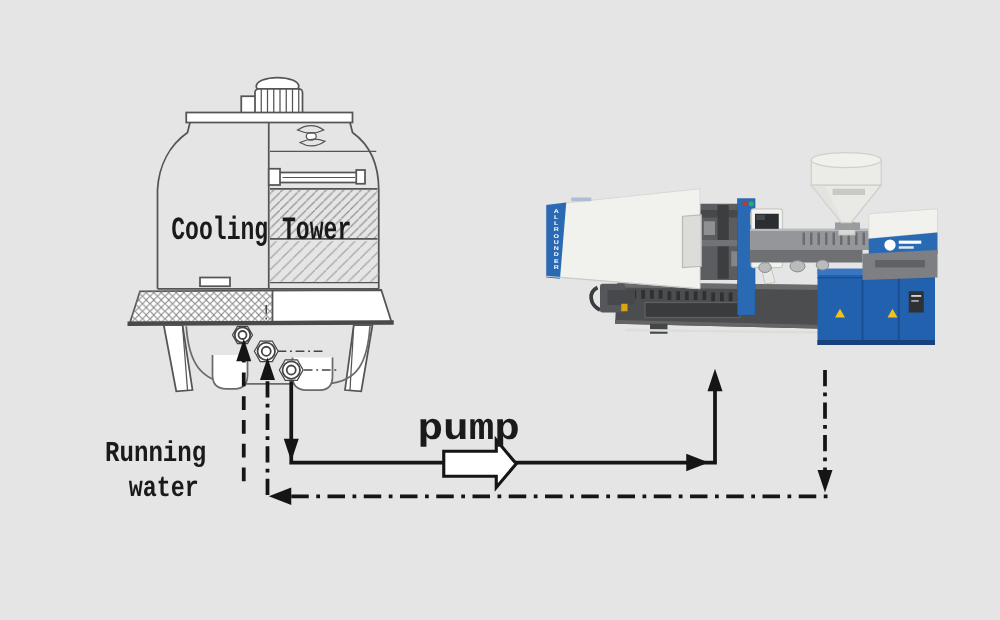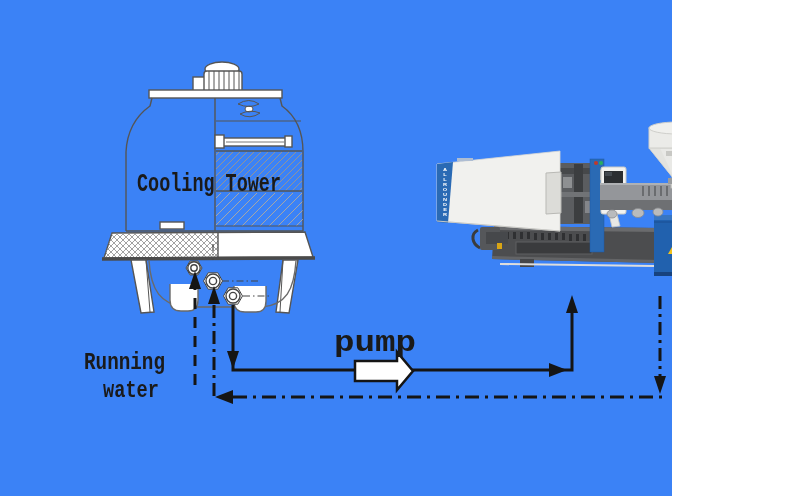--- a/index.html
+++ b/index.html
@@ -1,16 +1,16 @@
 <!DOCTYPE html>
 <html><head>
 <meta charset="utf-8">
 <style>
   html,body{margin:0;padding:0;background:#ffffff;}
-  .stage{position:relative;width:672px;height:496px;background:#3b82f6;overflow:hidden;}
+  .stage{position:relative;width:800px;height:496px;background:#e5e5e5;overflow:hidden;}
   svg{display:block;}
   .lbl{
     font-family:"Liberation Mono","DejaVu Sans Mono",monospace;
     font-weight:700;
     fill:#1a1a1a;
   }
   .brand{
     font-family:"Liberation Sans","DejaVu Sans",sans-serif;
     font-weight:700;
     fill:#ffffff;

